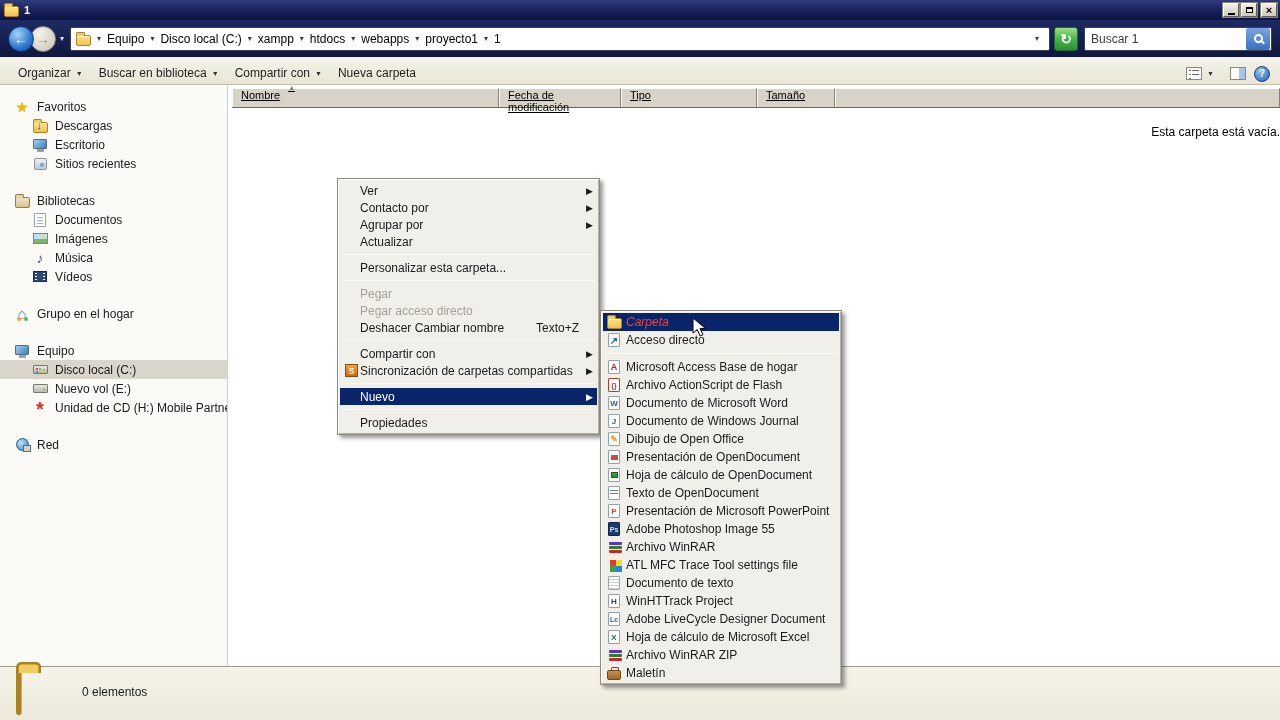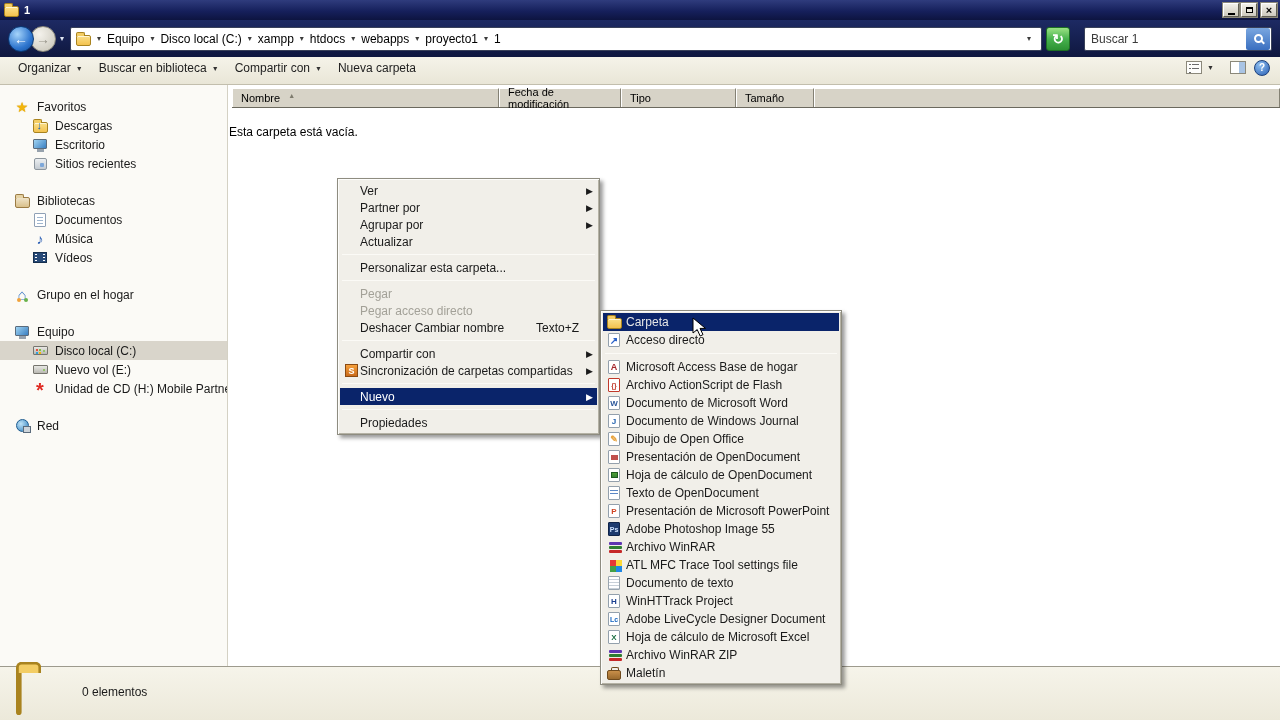--- a/index.html
+++ b/index.html
@@ -33,35 +33,35 @@
   .nav-chev { color:#dfe5f2; font-size:8px; margin:0 6px 0 4px; }
   .addressbox { flex:1; height:24px; background:#fff; border:1px solid #39415a; border-radius:2px;
     display:flex; align-items:center; padding:0 4px; overflow:hidden; }
   .crumbs { display:flex; align-items:center; flex:1; white-space:nowrap; }
   .crumb-sep { font-size:8px; color:#3c3c3c; padding:0 6px; }
   .crumb { font-size:12px; color:#000; cursor:default; }
   .addr-drop { font-size:8px; color:#3c3c3c; padding:0 6px; }
   .refreshbtn { width:24px; height:24px; margin-left:4px; border-radius:3px; flex:none;
     background:linear-gradient(180deg,#9be284,#47b24e 50%,#2c9233); border:1px solid #1d6f23;
     color:#fff; font-size:14px; font-weight:bold; display:flex; align-items:center; justify-content:center; }
-  .searchbox { width:188px; height:24px; margin-left:14px; background:#fff; border:1px solid #39415a;
+  .searchbox { width:188px; height:24px; margin-left:6px; background:#fff; border:1px solid #39415a;
     border-radius:2px; display:flex; align-items:center; flex:none; }
   .searchbox input { flex:1; border:none; outline:none; font:12px "Liberation Sans",sans-serif;
     padding:0 6px; color:#1c1c1c; background:transparent; min-width:0; }
   .searchbox input::placeholder { color:#3a3a3a; opacity:1; }
   .magbtn { width:24px; height:22px; margin-right:1px; border-radius:2px; flex:none;
     background:linear-gradient(180deg,#7aa7e0,#3a6fc0); display:flex; align-items:center; justify-content:center; }
   .i-mag { width:9px; height:9px; border:2px solid #fff; border-radius:50%; position:relative; }
   .i-mag::after { content:""; position:absolute; width:5px; height:2px; background:#fff;
     transform:rotate(45deg); right:-4px; bottom:-2px; }
 
   
   .toolbar { position:absolute; top:57px; left:0; right:0; height:28px;
     background:linear-gradient(180deg,#f5f3e9,#e9e6d7); border-bottom:1px solid #c2bead;
-    display:flex; align-items:flex-start; padding:0 10px; }
+    display:flex; align-items:flex-end; padding:0 10px; }
   .tbtn { padding:4px 8px; display:flex; align-items:center; gap:5px; color:#1e1e1e; cursor:default; }
   .tbtn .caret { font-size:7px; color:#333; }
   .tb-right { margin-left:auto; display:flex; align-items:center; gap:8px; }
   .i-views { width:16px; height:13px; border:1px solid #8b887a; background:#fdfdfb; position:relative; }
   .i-views::after { content:""; position:absolute; left:5px; right:2px; top:2px; bottom:2px;
     background:repeating-linear-gradient(180deg,#6b6b6b 0 1px,transparent 1px 4px); }
   .i-views::before { content:""; position:absolute; left:2px; top:2px; width:2px; height:9px;
     background:repeating-linear-gradient(180deg,#6b6b6b 0 1px,transparent 1px 4px); }
   .i-pane { width:16px; height:13px; border:1px solid #8b887a;
     background:linear-gradient(90deg,#fff 55%,#a9c4e4 55%); }
@@ -122,24 +122,24 @@
   .i-net { width:13px; height:13px; border-radius:50%; border:1px solid #1c5b8f;
     background:radial-gradient(circle at 35% 35%,#bfe3f7,#2f7fbe); position:relative; }
   .i-net::after { content:""; position:absolute; right:-3px; bottom:-2px; width:6px; height:5px;
     background:#cdd4da; border:1px solid #5a6b7c; }
 
   
   .mainpane { position:absolute; top:85px; bottom:54px; left:229px; right:0; background:#fff; overflow:hidden; }
   .hdrrow { position:absolute; top:3px; left:3px; right:0; height:20px; display:flex;
     border-bottom:1px solid #6b695e; }
   .hcell { background:#d7d3c7; border-top:1px solid #fff; border-left:1px solid #fff;
-    border-right:1px solid #848174; display:flex; align-items:center; padding:0 8px;
-    font-size:11px; color:#000; cursor:default; }
+    border-right:1px solid #848174; display:flex; padding:0 8px;
+    font-size:11px; color:#000; cursor:default;text-decoration:underline; }
   .hcell .sort { font-size:7px; color:#7e7b6e; margin-left:8px; margin-top:-5px; }
-  .emptymsg { position:absolute; top:40px; left:0; right:0; text-align:left; color:#000; }
+  .emptymsg { position:absolute; top:40px; left:0; right:0; text-align:right; color:#000; }
 
   
   .statusbar { position:absolute; bottom:0; left:0; right:0; height:54px;
     background:linear-gradient(180deg,#f6f4ea,#ecE9da); border-top:1px solid #9d9a8d; }
   .bigfolder { position:absolute; left:16px; top:6px; transform:scale(2.8); transform-origin:0 0; }
   .statustext { position:absolute; left:82px; top:18px; color:#1a1a1a; }
 
   
   .menu { position:absolute; background:#f1efe9; border:1px solid #8e8c80;
     box-shadow:inset 1px 1px 0 #fdfdfb, inset -1px -1px 0 #b5b2a5, 3px 3px 4px rgba(0,0,0,.4);
@@ -150,21 +150,21 @@
   .cmi .gut { width:17px; flex:none; display:flex; align-items:center; justify-content:center; }
   .cmi .arr { width:12px; flex:none; margin-left:auto; text-align:right; font-size:9px; color:#1a1a1a; }
   .cmi .short { margin-left:auto; padding-right:2px; }
   .cmi .short + .arr { margin-left:0; }
   .cmi.dis { color:#a3a198; }
   .cmi.hl { background:#0a246a; color:#fff; }
   .cmi.hl .arr { color:#fff; }
   .msep { height:1px; background:#b5b2a4; border-bottom:1px solid #fbfaf6; margin:4px 2px; }
   .smi { height:18px; display:flex; align-items:center; padding:0 4px 0 3px; cursor:default; }
   .smi .lbl { margin-left:4px; white-space:nowrap; }
-  .smi.hl { background:#0a246a; color:#e5e5e5; }
+  .smi.hl { background:#0a246a; color:#ef4444;font-style:italic; }
   .sic16 { width:16px; height:16px; flex:none; position:relative; display:flex;
     align-items:center; justify-content:center; }
 
   
   .fdoc { width:12px; height:14px; background:#fff; border:1px solid #93a0ac; border-radius:1px;
     display:flex; align-items:center; justify-content:center; font-weight:bold; font-size:8px; position:relative; }
   .ft-shortcut::after { content:"↗"; color:#2a62c9; font-size:10px; }
   .ft-access::after { content:"A"; color:#a4262c; font-size:9px; }
   .ft-flash { border-color:#c0392b; } .ft-flash::after { content:"{}"; color:#c0392b; font-size:7px; }
   .ft-contact::after { content:""; position:absolute; left:2px; top:3px; width:4px; height:4px; background:#7da7d9; }
@@ -319,20 +319,26 @@
         <span class="slbl">Bibliotecas</span>
       </div>
       <div class="srow child">
         <span class="sic">
             <span class="i-docpage"></span>
           </span>
         <span class="slbl">Documentos</span>
       </div>
       <div class="srow child">
         <span class="sic">
+            <span class="i-pic"></span>
+          </span>
+        <span class="slbl">Imágenes</span>
+      </div>
+      <div class="srow child">
+        <span class="sic">
             <span class="i-music">♪</span>
           </span>
         <span class="slbl">Música</span>
       </div>
       <div class="srow child">
         <span class="sic">
             <span class="i-film"></span>
           </span>
         <span class="slbl">Vídeos</span>
       </div>
@@ -383,21 +389,21 @@
 
   <div class="mainpane">
     <div class="hdrrow">
       <div class="hcell" style="width:267px">
         <span>Nombre</span>
           <span class="sort">▲</span>
       </div>
       <div class="hcell" style="width:122px">
         <span>Fecha de modificación</span>
       </div>
-      <div class="hcell" style="width:115px">
+      <div class="hcell" style="width:136px">
         <span>Tipo</span>
       </div>
       <div class="hcell" style="width:78px">
         <span>Tamaño</span>
       </div>
       <div class="hcell" style="flex:1"></div>
     </div>
     <div class="emptymsg">Esta carpeta está vacía.</div>
   </div>
 
@@ -407,21 +413,21 @@
   </div>
 
   <div class="menu ctxmenu">
     <div class="cmi">
       <span class="gut"></span>
         <span class="lab">Ver</span>
         <span class="arr">▶</span>
     </div>
     <div class="cmi">
       <span class="gut"></span>
-        <span class="lab">Partner por</span>
+        <span class="lab">Contacto por</span>
         <span class="arr">▶</span>
     </div>
     <div class="cmi">
       <span class="gut"></span>
         <span class="lab">Agrupar por</span>
         <span class="arr">▶</span>
     </div>
     <div class="cmi">
       <span class="gut"></span>
         <span class="lab">Actualizar</span>

